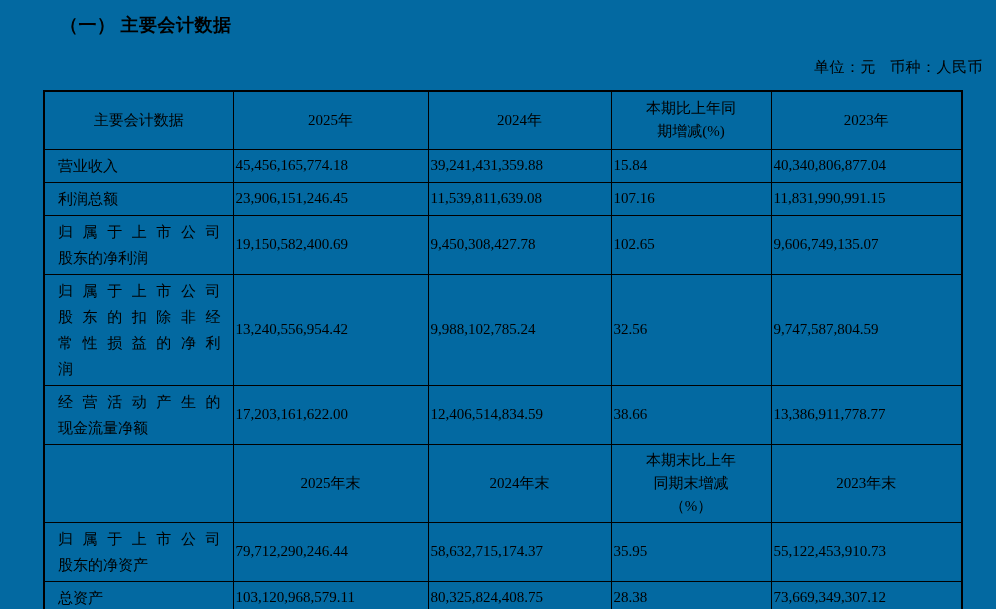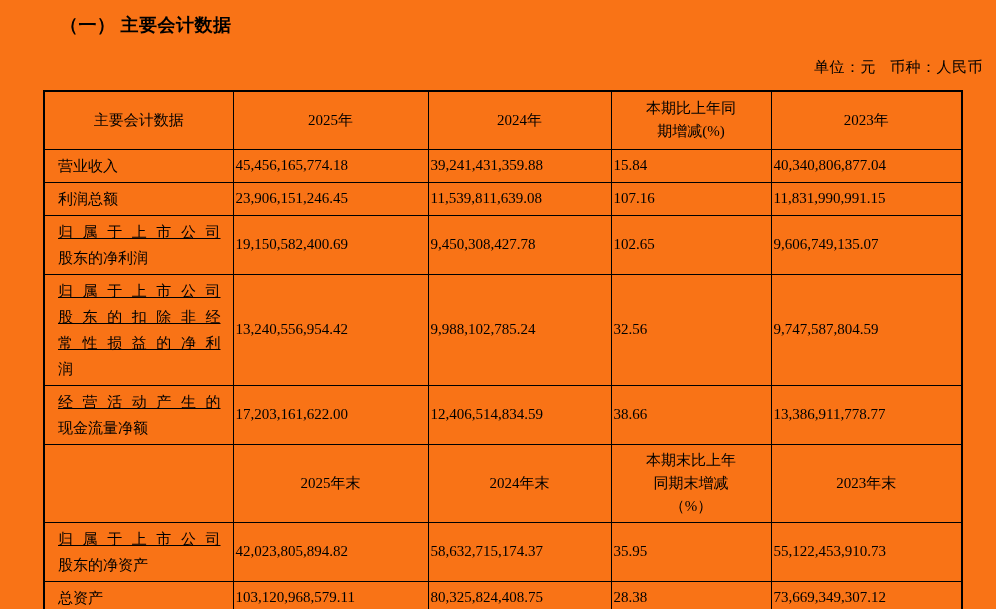--- a/index.html
+++ b/index.html
@@ -4,21 +4,21 @@
 <style>
   html, body {
     margin: 0;
     padding: 0;
     background: #ffffff;
   }
   .page {
     position: relative;
     width: 996px;
     height: 609px;
-    background: #f97316;
+    background: #0369a1;
     color: #000000;
     font-family: "Liberation Serif", "DejaVu Serif", serif;
   }
   .section-title {
     position: absolute;
     left: 60px;
     top: 13px;
     font-size: 18px;
     font-weight: 700;
     letter-spacing: 0.5px;
@@ -58,21 +58,20 @@
   }
   td.labelcell {
     text-align: left;
     padding: 3px 12px 3px 13px;
     line-height: 26px;
   }
   
   td.labelcell .lines div:not(:last-child) {
     text-align: justify;
     text-align-last: justify;
-    text-decoration: underline;
   }
   td.numcell {
     text-align: left;
     padding: 2px 9px 2px 2px;
     font-size: 15.5px;
   }
   tr.h58  { height: 58px; }
   tr.h30  { height: 30px; margin-top: 24px; }
   tr.h57  { height: 57px; }
   tr.h105 { height: 105px; }
@@ -183,21 +182,21 @@
         <th class="hcell">2023年末</th>
       </tr>
 
       <tr class="h58">
         <td class="labelcell">
             <div class="lines">
               <div>归属于上市公司</div>
               <div>股东的净资产</div>
             </div>
           </td>
-        <td class="numcell">42,023,805,894.82</td>
+        <td class="numcell">79,712,290,246.44</td>
         <td class="numcell">58,632,715,174.37</td>
         <td class="numcell">35.95</td>
         <td class="numcell">55,122,453,910.73</td>
       </tr>
 
       <tr class="h30">
         <td class="labelcell">
             <div class="lines">
               <div>总资产</div>
             </div>

